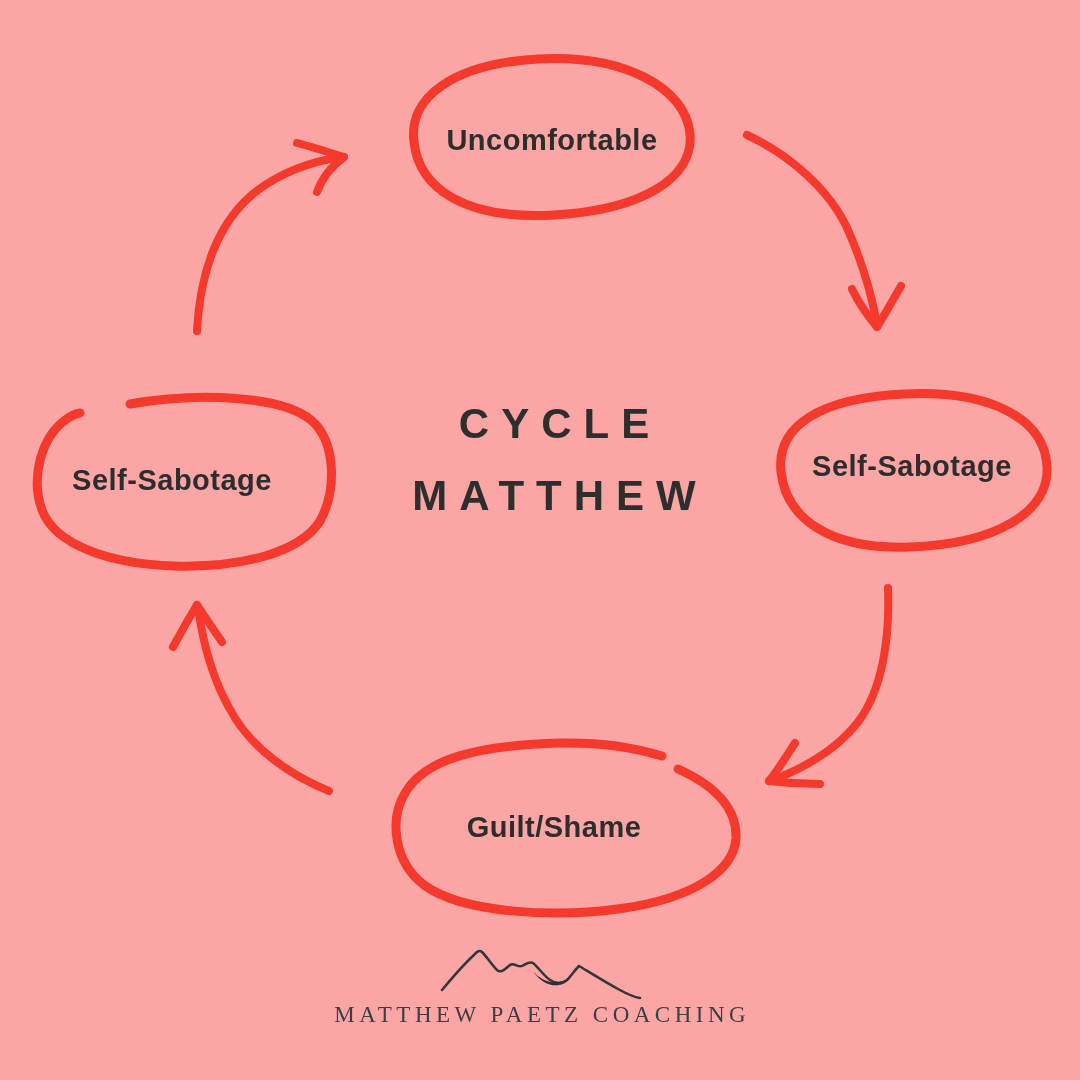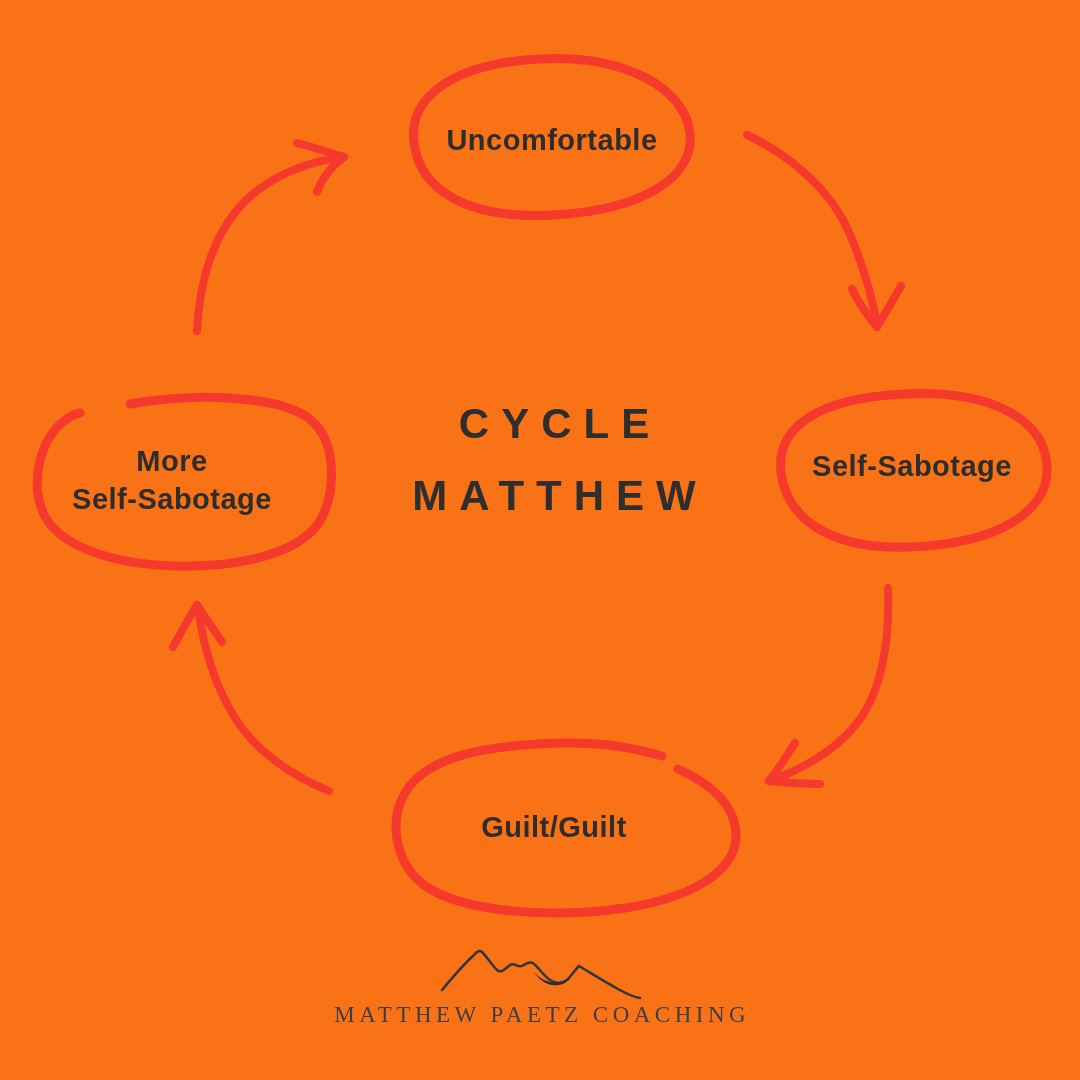--- a/index.html
+++ b/index.html
@@ -4,21 +4,21 @@
 <style>
   html, body {
     margin: 0;
     padding: 0;
     background: #ffffff;
   }
   .canvas {
     position: relative;
     width: 1080px;
     height: 1080px;
-    background: #f97316;
+    background: #fca5a5;
     overflow: hidden;
     font-family: "Liberation Sans", sans-serif;
   }
   svg.scene {
     position: absolute;
     left: 0;
     top: 0;
     width: 1080px;
     height: 1080px;
   }
@@ -164,25 +164,24 @@
 
   <div class="node-label" style="left:552px; top:140px;">
     <div>Uncomfortable</div>
   </div>
 
   <div class="node-label" style="left:912px; top:466px;">
     <div>Self-Sabotage</div>
   </div>
 
   <div class="node-label" style="left:554px; top:827px;">
-    <div>Guilt/Guilt</div>
+    <div>Guilt/Shame</div>
   </div>
 
   <div class="node-label left-node" style="left:172px; top:480px;">
-    <div>More</div>
     <div>Self-Sabotage</div>
   </div>
 
   <div class="center-title">
     <div class="t-line">CYCLE</div>
     <div class="t-line">MATTHEW</div>
   </div>
 
   <div class="brand-name">MATTHEW PAETZ COACHING</div>
 

